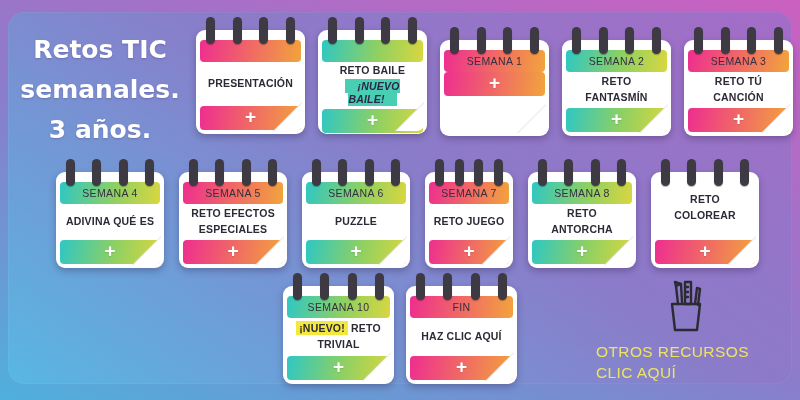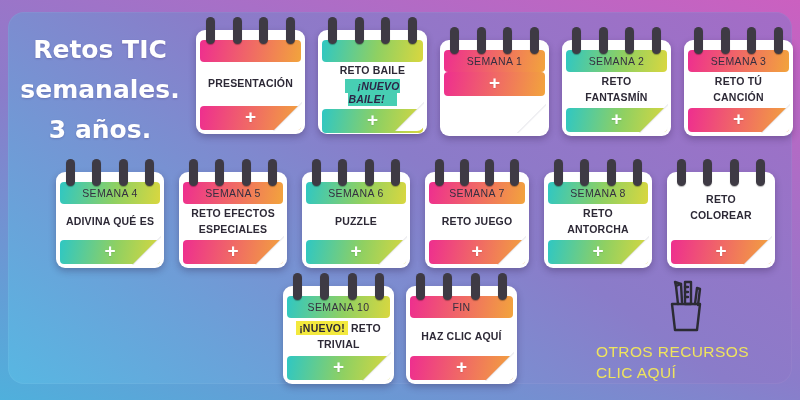--- a/index.html
+++ b/index.html
@@ -201,21 +201,21 @@
       </div>
       <div class="band band-header cool-band">SEMANA 6</div>
       <div class="middle">
         <div><span>PUZZLE</span></div>
       </div>
       <div class="band band-footer cool-band">
         <span class="plus">+</span>
       </div>
       <div class="curl"></div>
     </div>
-    <div class="card warm" style="width: 104px; height: 96px; margin-top: 0px;">
+    <div class="card warm" style="width: 88px; height: 96px; margin-top: 0px;">
       <div class="rings">
         <div class="ring"></div>
         <div class="ring"></div>
         <div class="ring"></div>
         <div class="ring"></div>
       </div>
       <div class="band band-header warm-band">SEMANA 7</div>
       <div class="middle">
         <div><span>RETO JUEGO</span></div>
       </div>

